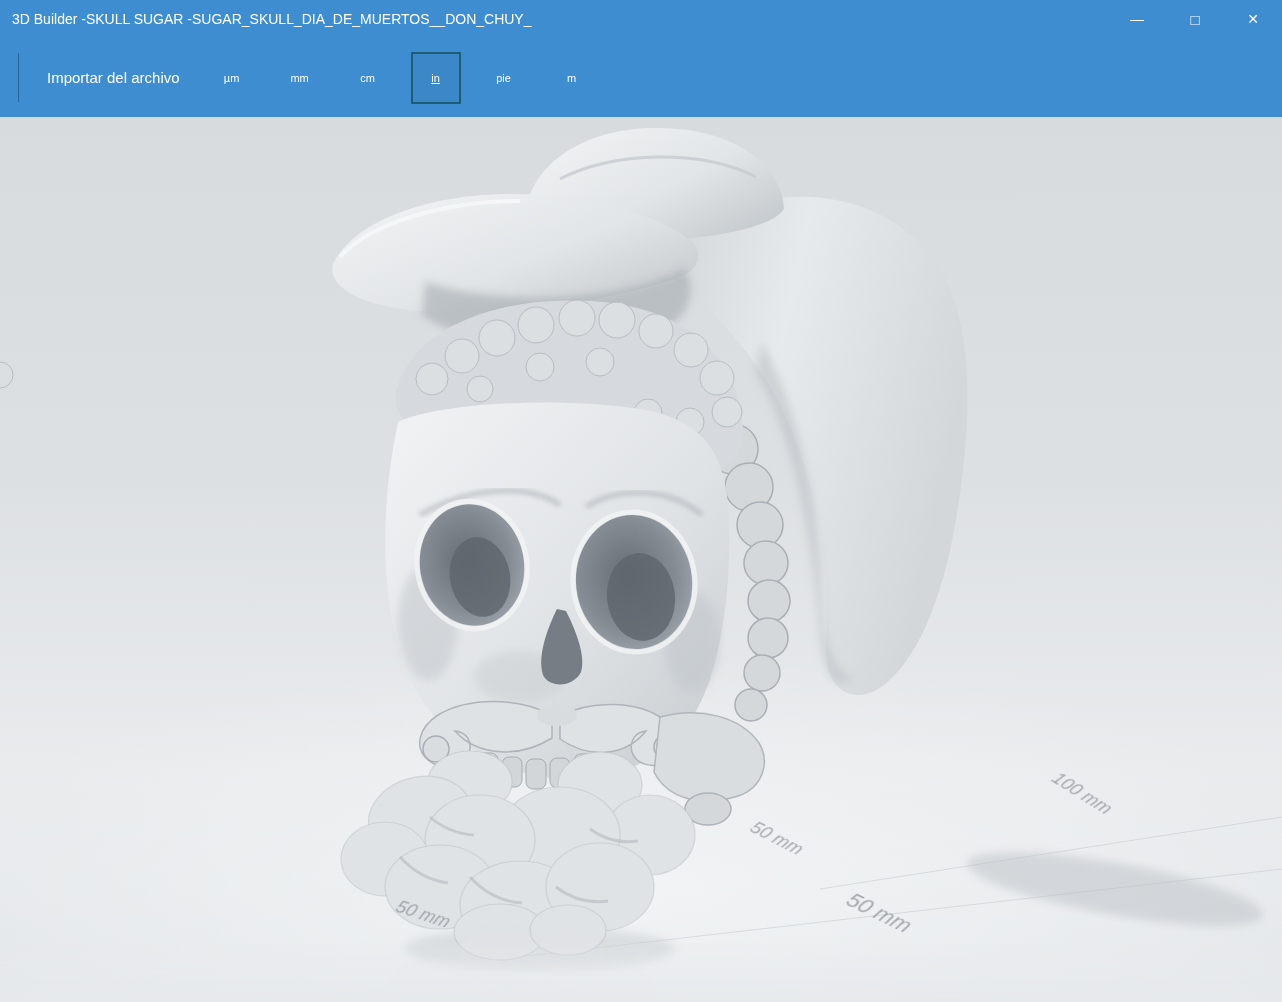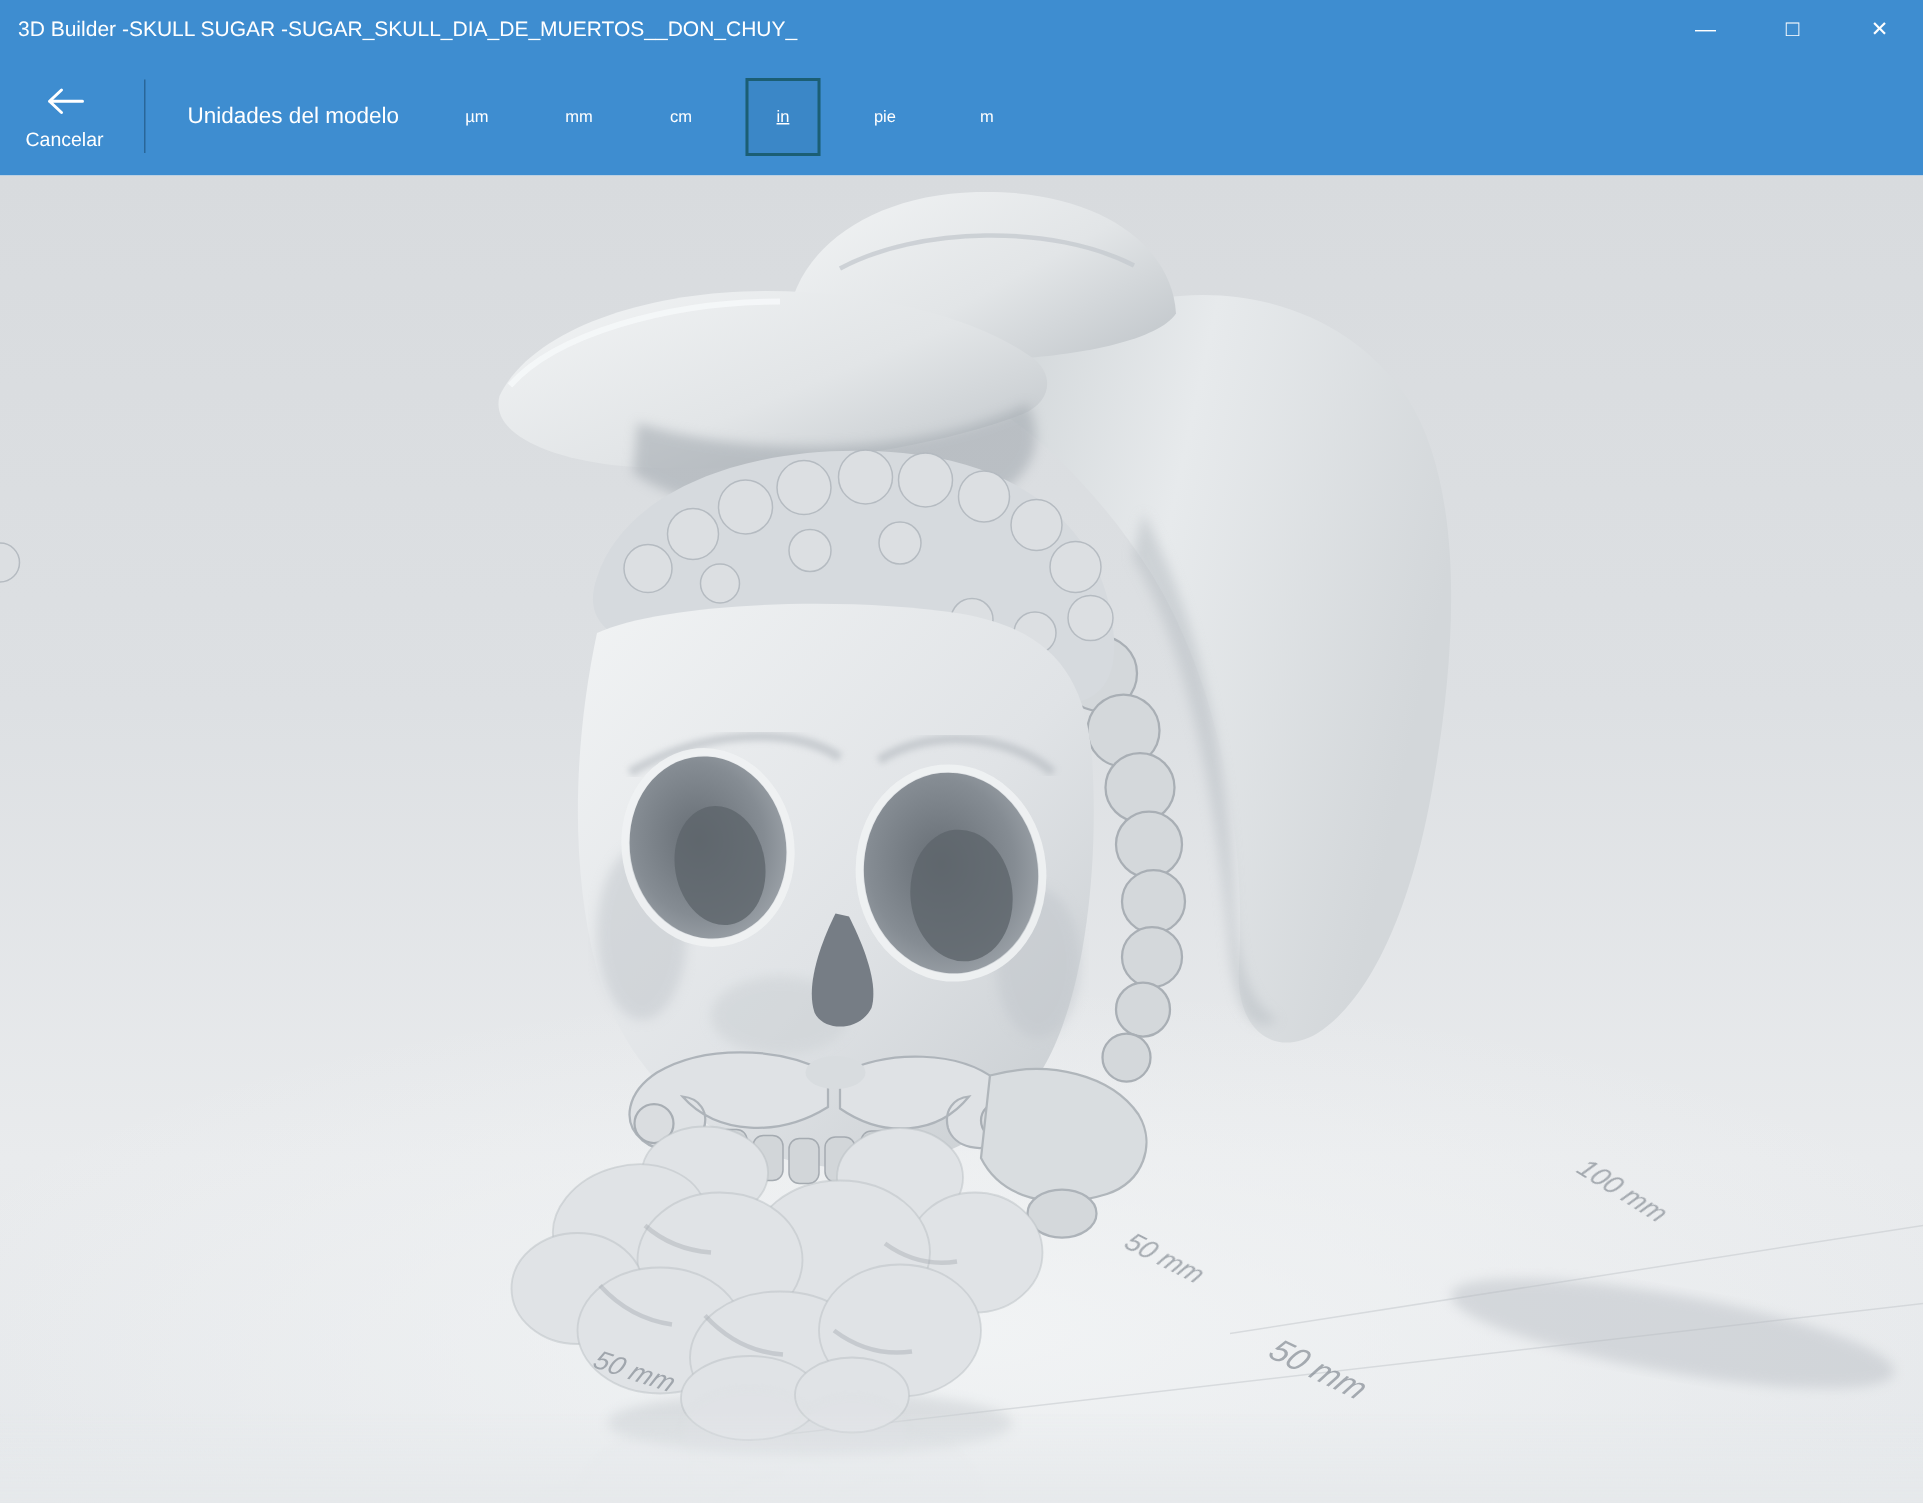--- a/index.html
+++ b/index.html
@@ -49,33 +49,25 @@
         <span>□</span>
       </div>
       <div class="win-btn">
         <span>✕</span>
       </div>
     </div>
   </div>
 
   <div class="toolbar">
 
-    <div class="tool-btn">
-      <span class="tool-icon">
-        <svg width="27" height="21" viewBox="0 0 27 21">
-          <path d="M25 10.5 H3 M11 3 L3 10.5 L11 18" stroke="#ffffff" stroke-width="2" fill="none" stroke-linecap="round" stroke-linejoin="round"></path>
-        </svg>
-      </span>
-      <span class="tool-label">Cancelar</span>
-    </div>
 
 
     <div class="tb-divider"></div>
 
-    <div class="units-title">Unidades del modelo</div>
+    <div class="units-title">Importar del archivo</div>
 
     <div class="units">
       <div class="unit">µm</div>
       <div class="unit">mm</div>
       <div class="unit">cm</div>
       <div class="unit selected">in</div>
       <div class="unit">pie</div>
       <div class="unit">m</div>
     </div>
   </div>

